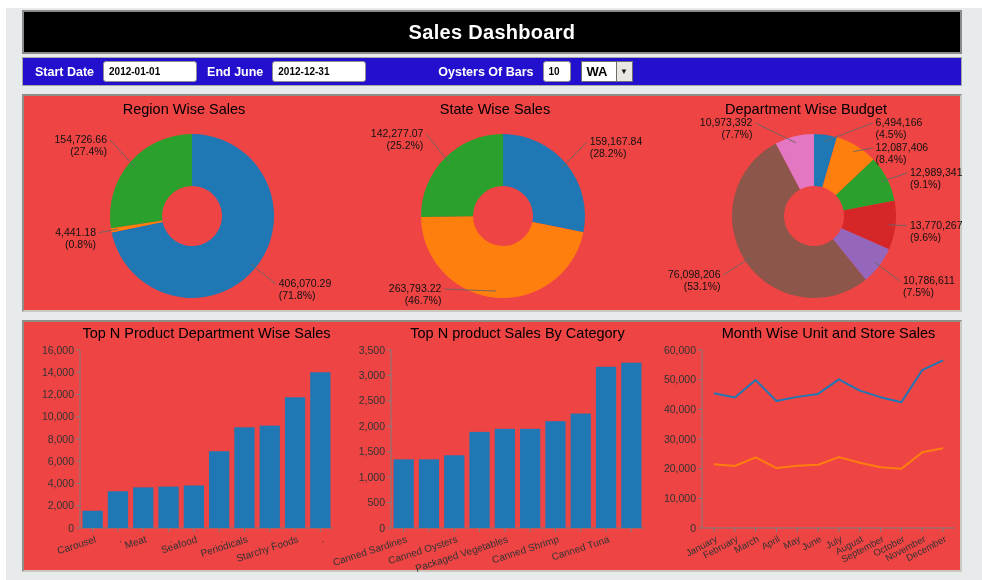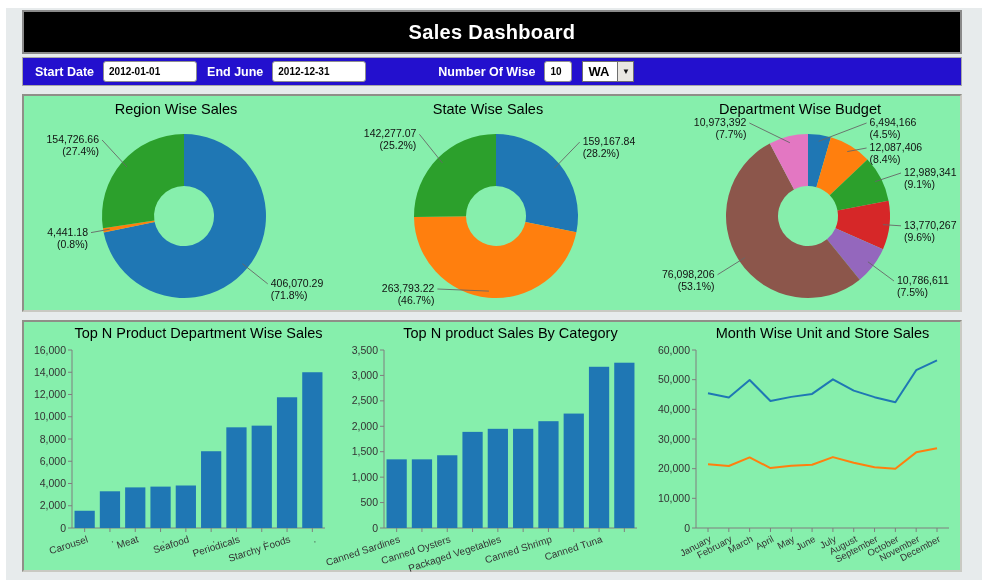--- a/index.html
+++ b/index.html
@@ -21,22 +21,22 @@
   .date { width:94px; margin-right:10px; }
   .nb { margin-left:62px; }
   .small { width:28px; margin-right:10px; }
   .combo { background:#ffffff; border:1px solid #6f6f6f; height:21px; width:52px;
            display:flex; align-items:center; font-weight:bold; font-size:13px; color:#000;
            padding-left:5px; cursor:default; }
   .combo-btn { margin-left:auto; width:16px; height:19px; background:#e9e7e2;
                border-left:1px solid #6f6f6f; font-size:8px; color:#111;
                display:flex; align-items:center; justify-content:center; }
 
-  .panel { background:#86efac; border:2px solid; border-color:#8f8f88 #c9c9c2 #c9c9c2 #8f8f88;
-           display:flex; }
+  .panel { background:#ef4444; border:2px solid; border-color:#8f8f88 #c9c9c2 #c9c9c2 #8f8f88;
+           display:flex;padding-left:8px; }
   .panel.top { height:218px; margin-bottom:8px; }
   .panel.bottom { height:252px; }
   .chart { flex:1 1 0; position:relative; }
   .chart svg { overflow:visible; display:block; }
   svg text { font-family:"Liberation Sans",sans-serif; }
 </style>
 </head>
 <body>
 
 <div class="canvas">
@@ -44,21 +44,21 @@
 
     <div class="title-bar">
       <span>Sales Dashboard</span>
     </div>
 
     <div class="filter-bar">
       <span class="flabel">Start Date</span>
       <input class="finput date" type="text" value="2012-01-01" style="">
       <span class="flabel">End June</span>
       <input class="finput date" type="text" value="2012-12-31" style="">
-      <span class="flabel nb">Number Of Wise</span>
+      <span class="flabel nb">Oysters Of Bars</span>
       <input class="finput small" type="text" value="10" style="">
       <div class="combo">
         <span>WA</span>
         <span class="combo-btn">▼</span>
       </div>
     </div>
 
     <div class="panel top">
       <div class="chart" id="c0">
           <svg width="311" height="218" viewBox="0 0 311 218">

